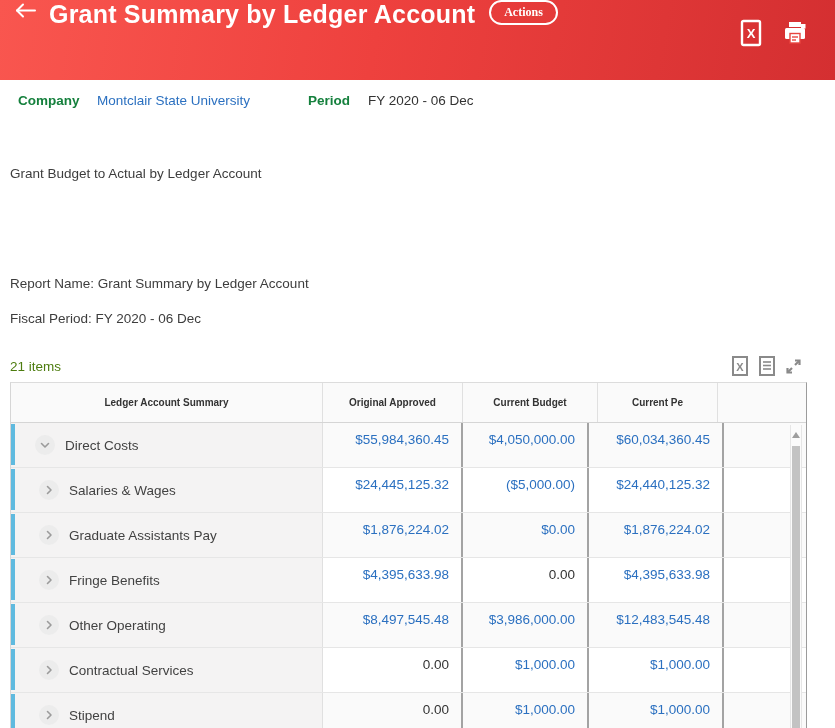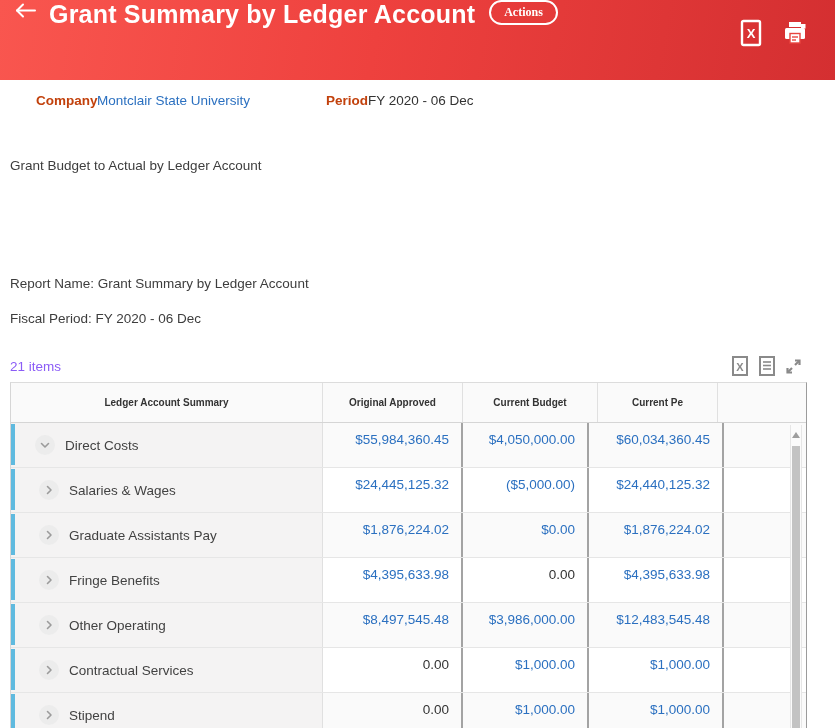--- a/index.html
+++ b/index.html
@@ -12,28 +12,28 @@
     display:flex;align-items:flex-start;box-sizing:border-box;padding:0 0 14px 0;}
   .back-btn{margin-left:13px;width:24px;height:24px;display:flex;align-items:center;justify-content:center;cursor:pointer;}
   .page-title{margin-left:12px;color:#fff;font-size:25px;font-weight:bold;letter-spacing:.2px;white-space:nowrap;}
   .actions-btn{margin-left:14px;border:2px solid #fff;border-radius:13px;color:#fff;background:transparent;
     font-size:12px;font-weight:bold;padding:3px 13px;font-family:Liberation Serif, serif;cursor:pointer;}
   .header-icons{position:absolute;top:19px;right:27px;display:flex;gap:20px;align-items:center;}
   .hicon{cursor:pointer;display:flex;align-items:center;}
 
   
   .meta{position:absolute;top:93px;font-size:13.5px;color:#333;}
-  .lbl{font-weight:bold;color:#c2410c;margin-left:18px;}
+  .lbl{font-weight:bold;color:#15803d;}
   .lnk{color:#2b70c0;cursor:pointer;text-decoration:none;}
 
   
   .txtline{position:absolute;left:10px;font-size:13.5px;color:#3d3d3d;}
 
   
-  .items-count{position:absolute;left:10px;top:359px;font-size:13.5px;color:#8b5cf6;}
+  .items-count{position:absolute;left:10px;top:359px;font-size:13.5px;color:#4d7c0f;}
   .grid-toolbar{position:absolute;top:355px;left:730px;display:flex;gap:7px;align-items:center;}
   .ticon{cursor:pointer;display:flex;align-items:center;}
 
   
   .grid{position:absolute;left:10px;top:382px;width:797px;height:346px;overflow:hidden;background:#fff;
     border-top:1px solid #dcdcdc;border-left:1px solid #d6d6d6;border-right:1px solid #9b9b9b;box-sizing:border-box;}
   .grid-header{display:flex;height:40px;background:#fafafa;border-bottom:1px solid #d5d5d5;box-sizing:border-box;}
   .hc{flex:none;display:flex;align-items:center;justify-content:center;font-size:10px;font-weight:bold;color:#333;
     border-right:1px solid #e0e0e0;box-sizing:border-box;white-space:nowrap;cursor:pointer;}
   .w-name{width:312px;} .w-c1{width:140px;} .w-c2{width:126px;} .w-c3{width:135px;} .w-c4{width:120px;}
@@ -98,21 +98,21 @@
       </span>
     </div>
   </div>
 </div>
 
 <span class="meta lbl abs" style="left:18px;">Company</span>
 <span class="meta lnk abs" style="left:97px;">Montclair State University</span>
 <span class="meta lbl abs" style="left:308px;">Period</span>
 <span class="meta abs" style="left:368px;">FY 2020 - 06 Dec</span>
 
-<div class="txtline" style="top:158px;">Grant Budget to Actual by Ledger Account</div>
+<div class="txtline" style="top:166px;">Grant Budget to Actual by Ledger Account</div>
 <div class="txtline" style="top:276px;">Report Name: Grant Summary by Ledger Account</div>
 <div class="txtline" style="top:311px;">Fiscal Period: FY 2020 - 06 Dec</div>
 
 <div class="items-count">21 items</div>
 <div class="grid-toolbar">
   <div class="ticon">
     <span>
       <svg width="20" height="22" viewBox="0 0 20 22">
           <rect x="3" y="2" width="14" height="18" fill="none" stroke="#8a8a8a" stroke-width="2"></rect>
           <text x="10" y="15.5" text-anchor="middle" font-size="11" font-weight="bold" fill="#8a8a8a" font-family="Liberation Sans, sans-serif">X</text>

